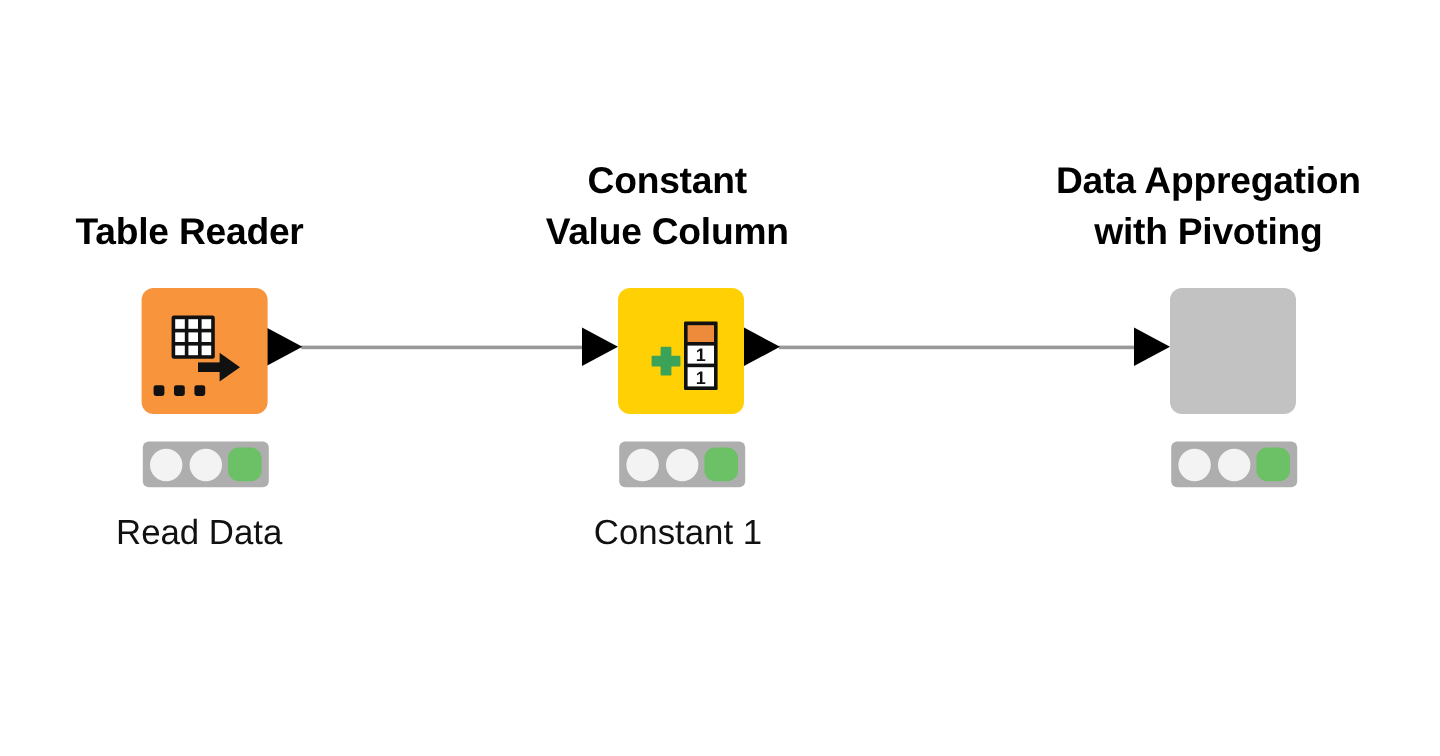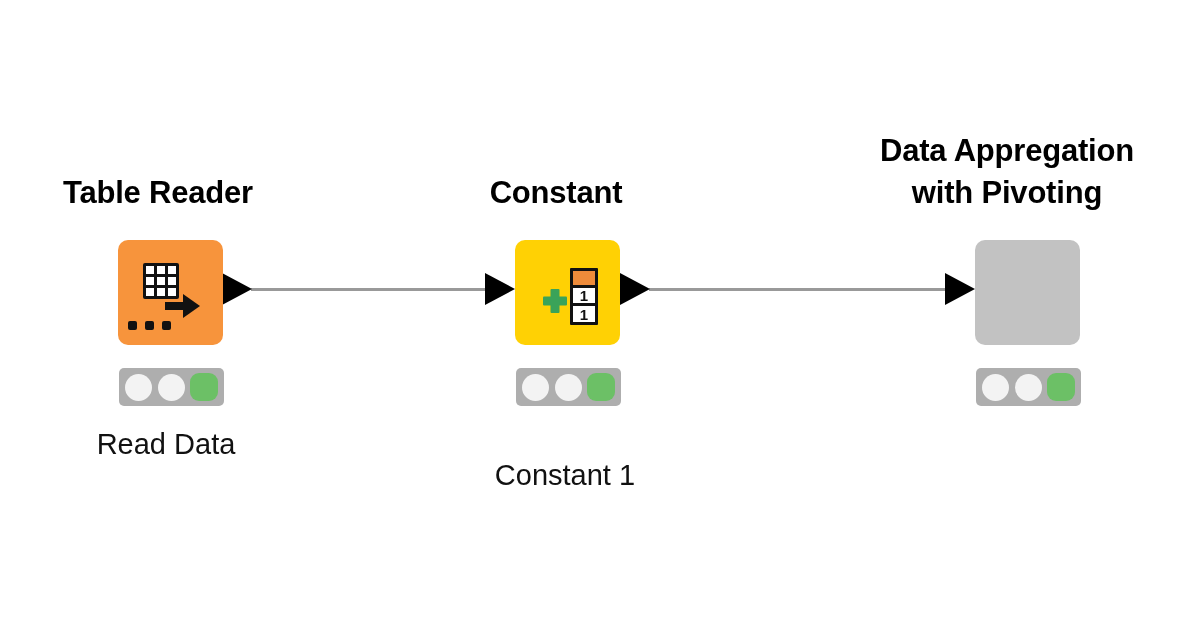--- a/index.html
+++ b/index.html
@@ -44,21 +44,21 @@
   .node-label {
     position: absolute;
     width: 400px;
     top: 424px;
     text-align: center;
     font-size: 29px;
     line-height: 40px;
     color: #111111;
   }
   .nl-1 { left: -34px; }
-  .nl-2 { left: 365px; margin-top: 31px; }
+  .nl-2 { left: 365px; }
 
   
   .traffic-light {
     position: absolute;
     top: 368px;
     width: 105px;
     height: 38px;
     border-radius: 5px;
     display: flex;
     align-items: center;
@@ -150,20 +150,21 @@
     <span class="light" style="background-color: rgb(243, 243, 243);"></span>
     <span class="light on" style="background-color: rgb(108, 192, 102);"></span>
   </div>
 
   <div class="node-label nl-1">
     <div>Read Data</div>
   </div>
 
   <div class="node-title nt-2">
     <div>Constant</div>
+    <div>Value Column</div>
   </div>
 
   <div class="node-square nsq-2" style="background-color: rgb(255, 209, 4);">
     <svg width="105" height="105" viewBox="0 0 105 105">
 
       <g style="fill: rgb(58, 163, 89);">
         <rect x="28" y="56.5" width="24" height="9" rx="1"></rect>
         <rect x="35.5" y="49" width="9" height="24" rx="1"></rect>
       </g>
 

